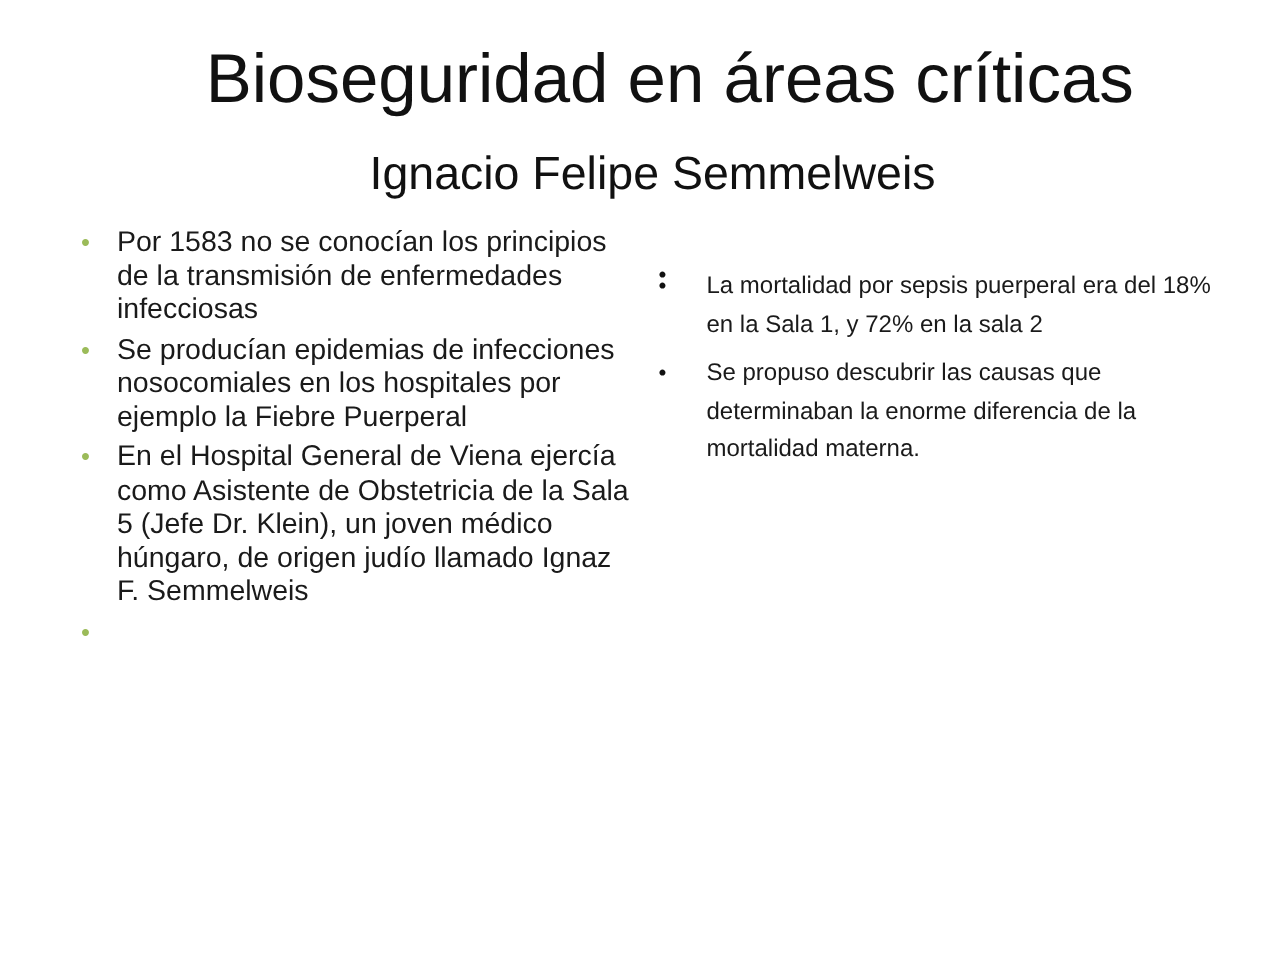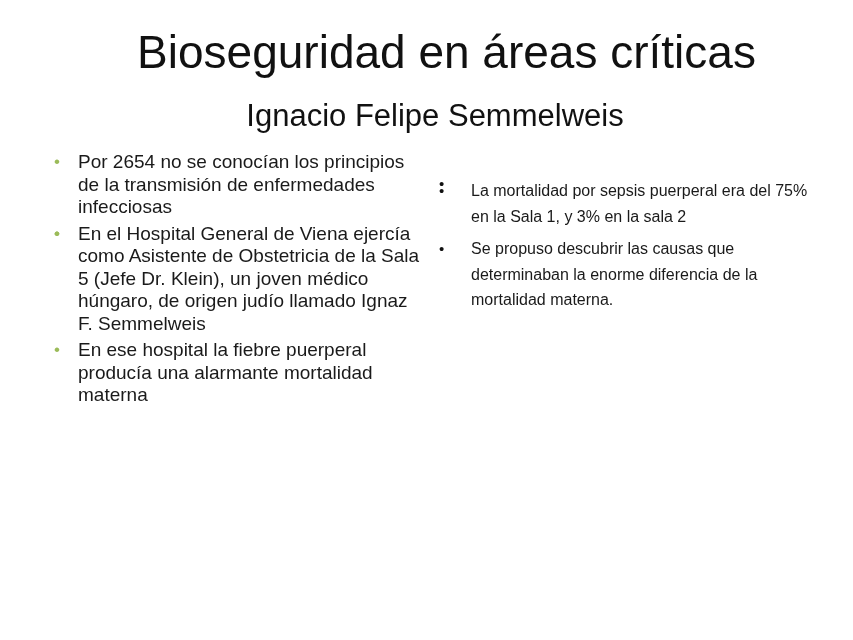--- a/index.html
+++ b/index.html
@@ -35,24 +35,24 @@
   }
 </style>
 </head>
 <body>
 
 <div>
   <div class="title">Bioseguridad en áreas críticas</div>
   <div class="subtitle">Ignacio Felipe Semmelweis</div>
 
   <ul class="left-list">
-    <li><span class="bullet">•</span><span>Por 2654 no se conocían los principios de la transmisión de enfermedades infecciosas</span></li>
+    <li><span class="bullet">•</span><span>Por 1583 no se conocían los principios de la transmisión de enfermedades infecciosas</span></li>
+    <li><span class="bullet">•</span><span>Se producían epidemias de infecciones nosocomiales en los hospitales por ejemplo la Fiebre Puerperal</span></li>
+    <li><span class="bullet">•</span><span>En el Hospital General de Viena ejercía como Asistente de Obstetricia de la Sala 5 (Jefe Dr. Klein), un joven médico húngaro, de origen judío llamado Ignaz F. Semmelweis</span></li>
     <li><span class="bullet">•</span></li>
-    <li><span class="bullet">•</span><span>En el Hospital General de Viena ejercía como Asistente de Obstetricia de la Sala 5 (Jefe Dr. Klein), un joven médico húngaro, de origen judío llamado Ignaz F. Semmelweis</span></li>
-    <li><span class="bullet">•</span><span>En ese hospital la fiebre puerperal producía una  alarmante mortalidad materna</span></li>
   </ul>
 
   <ul class="right-list">
     <li><span class="bullet">•</span></li>
-    <li><span class="bullet">•</span><span>La mortalidad por sepsis puerperal era del 75% en la Sala 1, y 3% en la sala 2</span></li>
+    <li><span class="bullet">•</span><span>La mortalidad por sepsis puerperal era del 18% en la Sala 1, y 72% en la sala 2</span></li>
     <li><span class="bullet">•</span><span>Se propuso descubrir las causas que determinaban la enorme diferencia de la mortalidad materna.</span></li>
   </ul>
 </div>
 
 </body></html>

